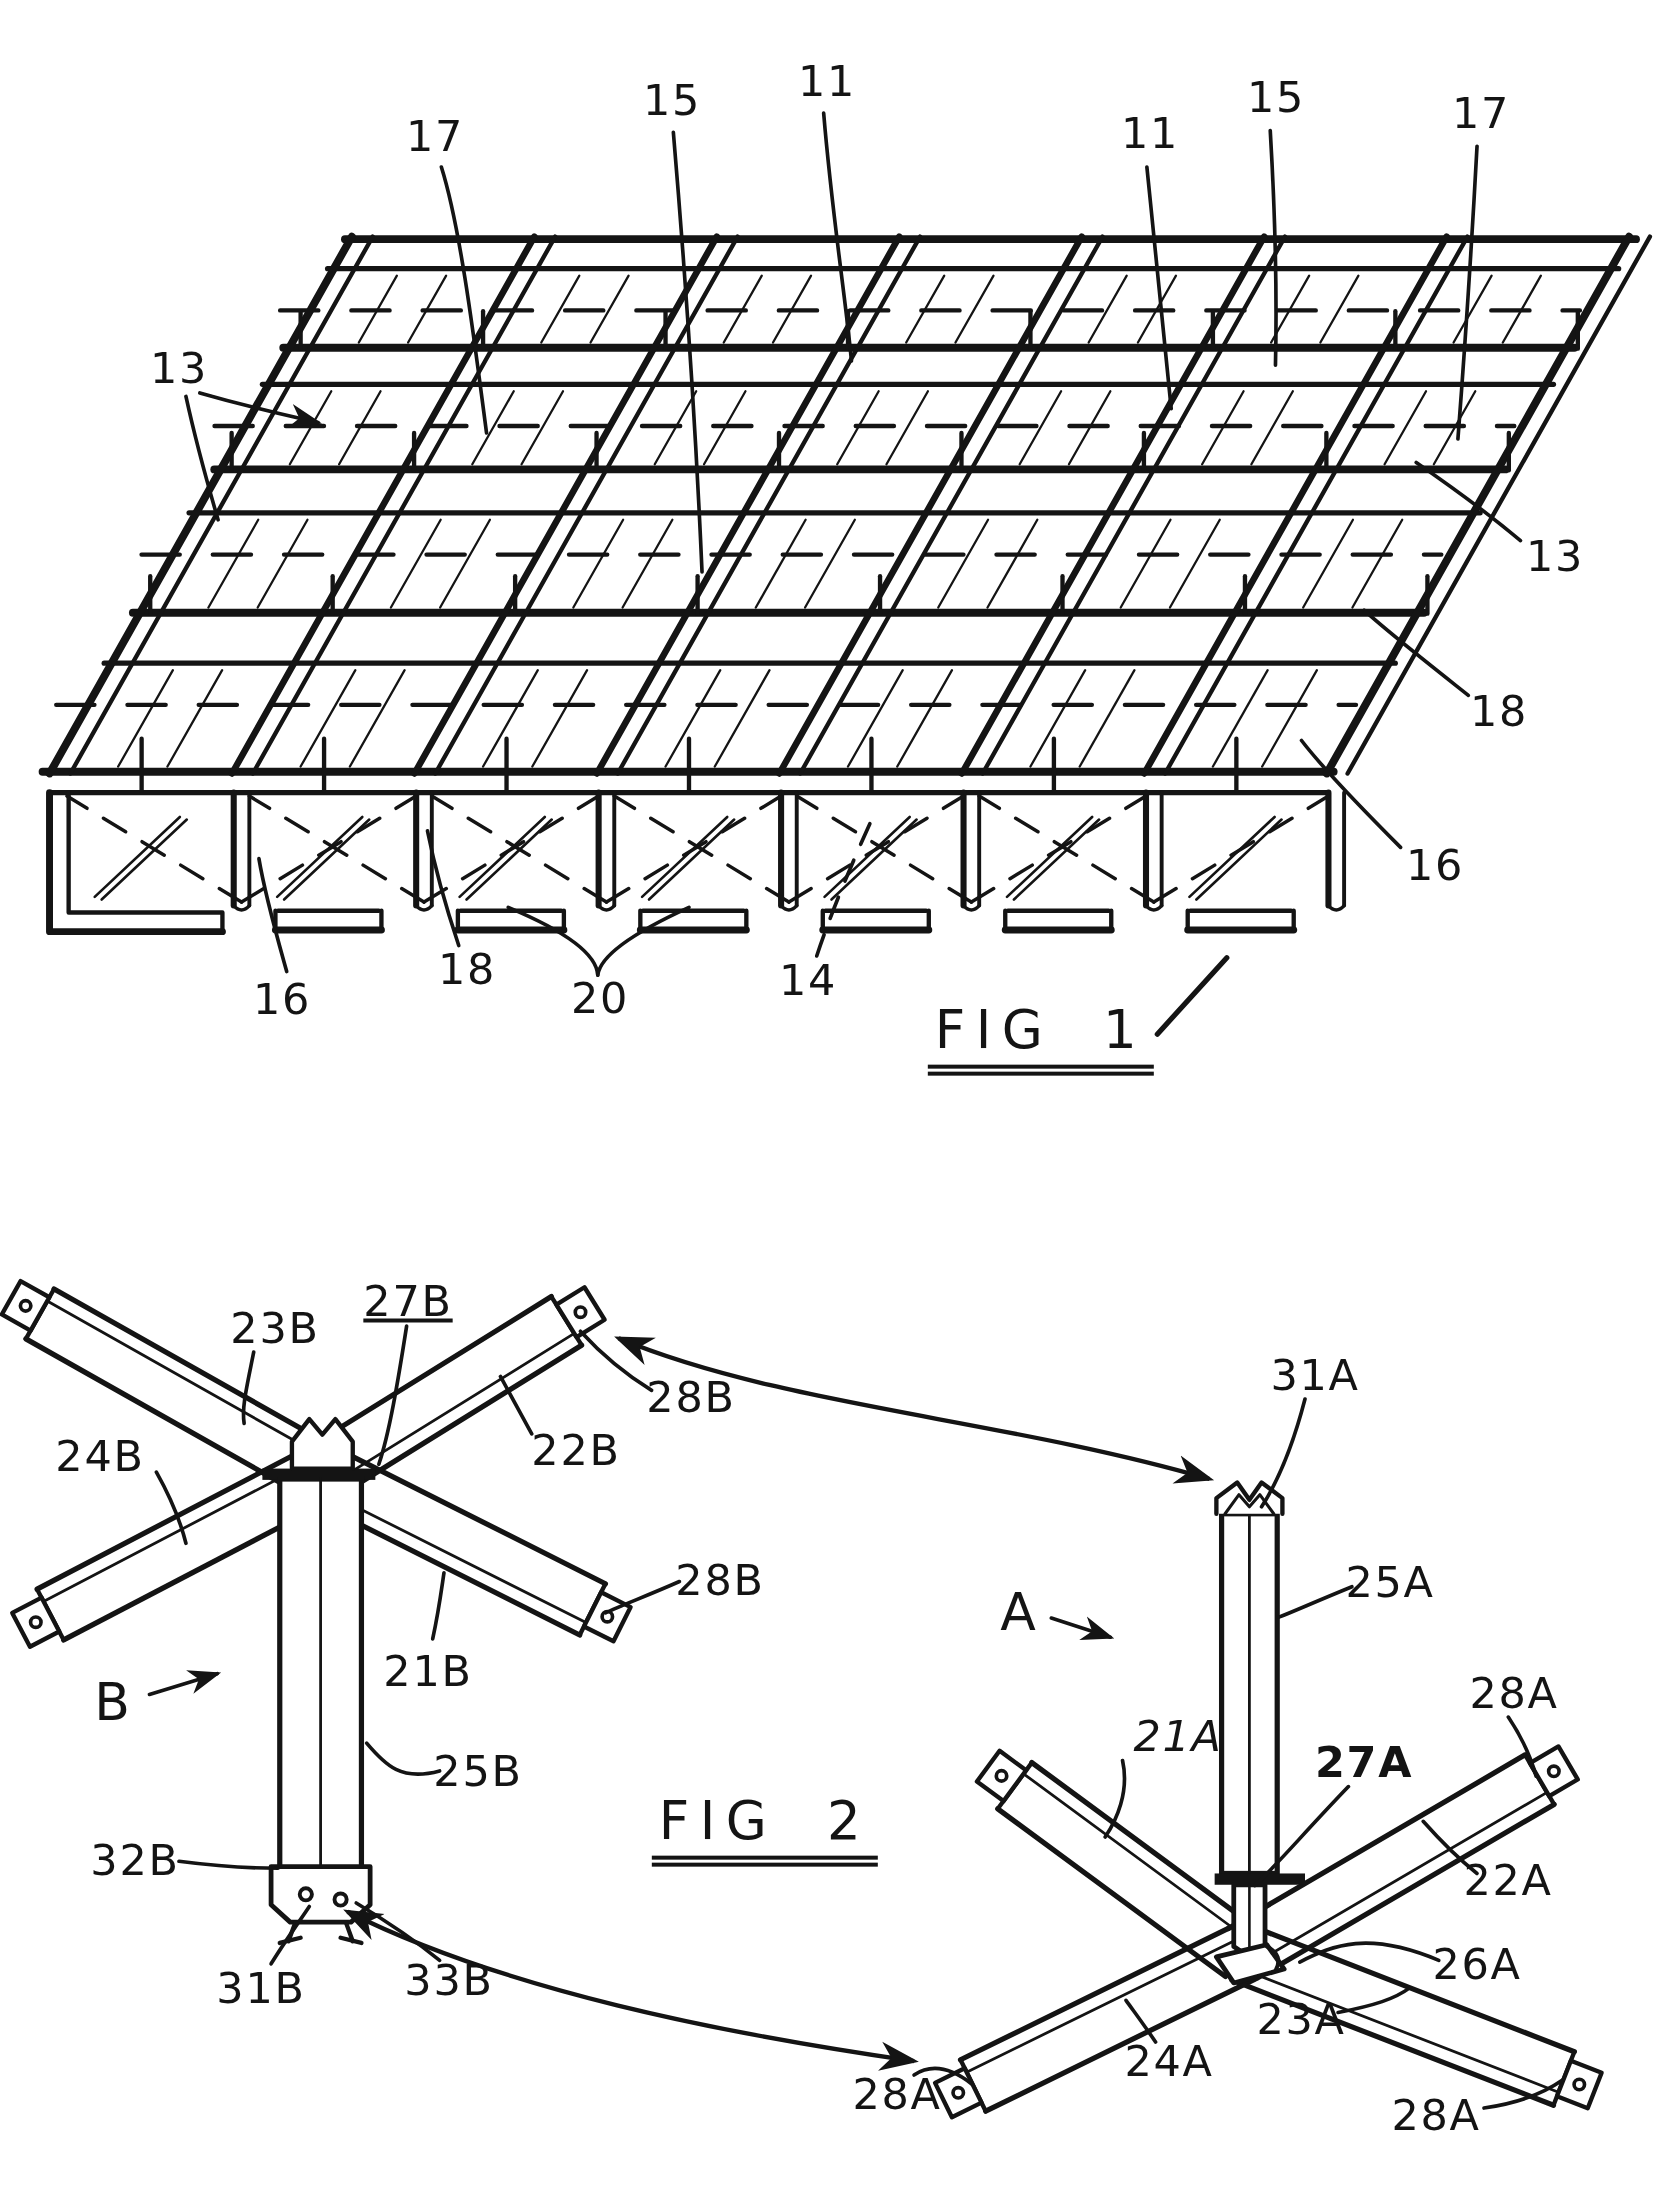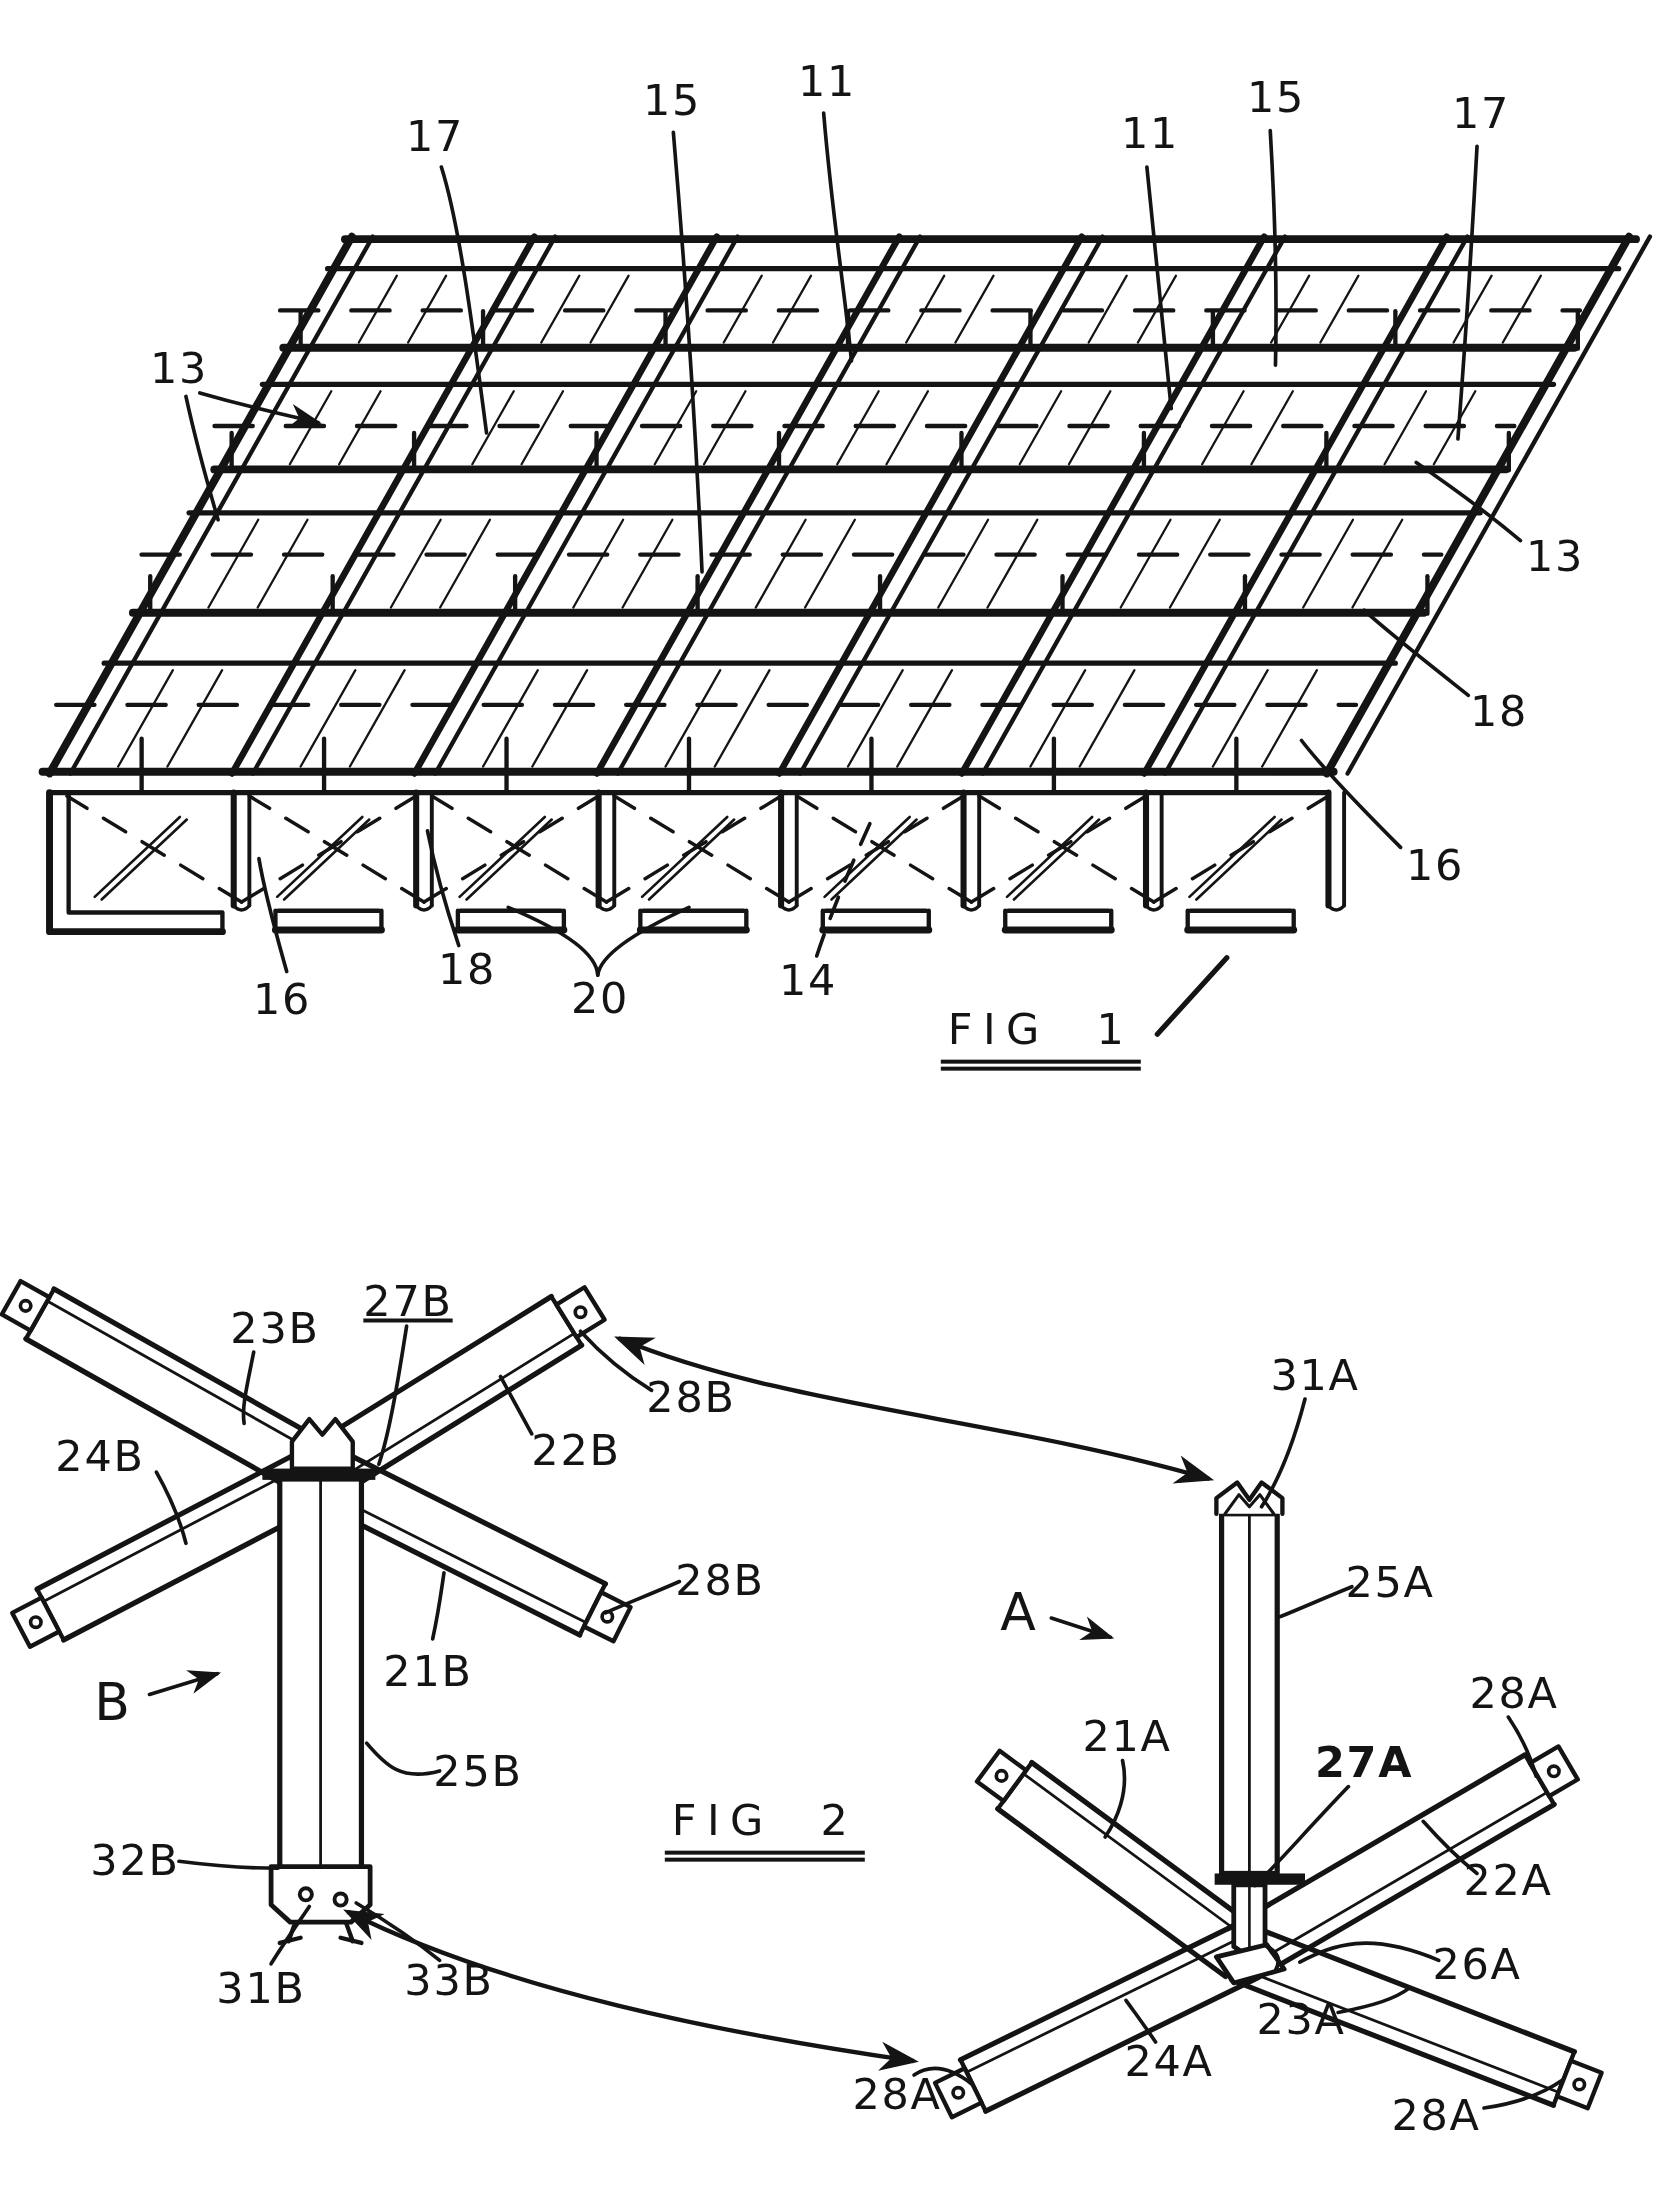--- a/index.html
+++ b/index.html
@@ -10,21 +10,21 @@
   }
   .sheet svg.art { position:absolute; left:0; top:0; width:100%; height:100%; }
   .ref {
     position:absolute; transform:translate(-50%,-50%);
     font-size:43px; line-height:1; letter-spacing:1.7px; white-space:nowrap;
     color:#141414; user-select:none;
   }
   .ref.big { font-size:52px; }
   .figtitle {
     position:absolute; transform:translate(-50%,-50%);
-    font-size:43px; letter-spacing:10.4px; word-spacing:22.6px; line-height:1;
+    font-size:53px; letter-spacing:10.4px; word-spacing:22.6px; line-height:1;
     padding:0 7px 8.7px 7px;
     border-bottom:11.3px double #141414;
   }
 </style>
 </head>
 <body>
 
 <div class="sheet">
 
   <svg class="art" viewBox="0 0 1929 2535">
@@ -373,21 +373,21 @@
       <div class="ref" style="left: 428px; top: 1662px; margin-top: 9px;">21B</div>
       <div class="ref big" style="left: 113px; top: 1702px;">B</div>
       <div class="ref" style="left: 478px; top: 1771px;">25B</div>
       <div class="ref" style="left: 135px; top: 1860px;">32B</div>
       <div class="ref" style="left: 261px; top: 1988px;">31B</div>
       <div class="ref" style="left: 449px; top: 1980px;">33B</div>
       <div class="ref" style="left: 1315px; top: 1375px;">31A</div>
       <div class="ref" style="left: 1390px; top: 1582px;">25A</div>
       <div class="ref big" style="left: 1019px; top: 1612px;">A</div>
       <div class="ref" style="left: 1514px; top: 1693px;">28A</div>
-      <div class="ref" style="left: 1127px; top: 1736px;">21A</div>
+      <div class="ref" style="left: 1178px; top: 1736px; font-style: italic;">21A</div>
       <div class="ref" style="left: 1364px; top: 1762px; font-weight: bold;">27A</div>
       <div class="ref" style="left: 1508px; top: 1880px;">22A</div>
       <div class="ref" style="left: 1477px; top: 1964px;">26A</div>
       <div class="ref" style="left: 1301px; top: 2019px;">23A</div>
       <div class="ref" style="left: 1169px; top: 2061px;">24A</div>
       <div class="ref" style="left: 897px; top: 2094px;">28A</div>
       <div class="ref" style="left: 1436px; top: 2115px;">28A</div>
     </div>
 </div>
 

